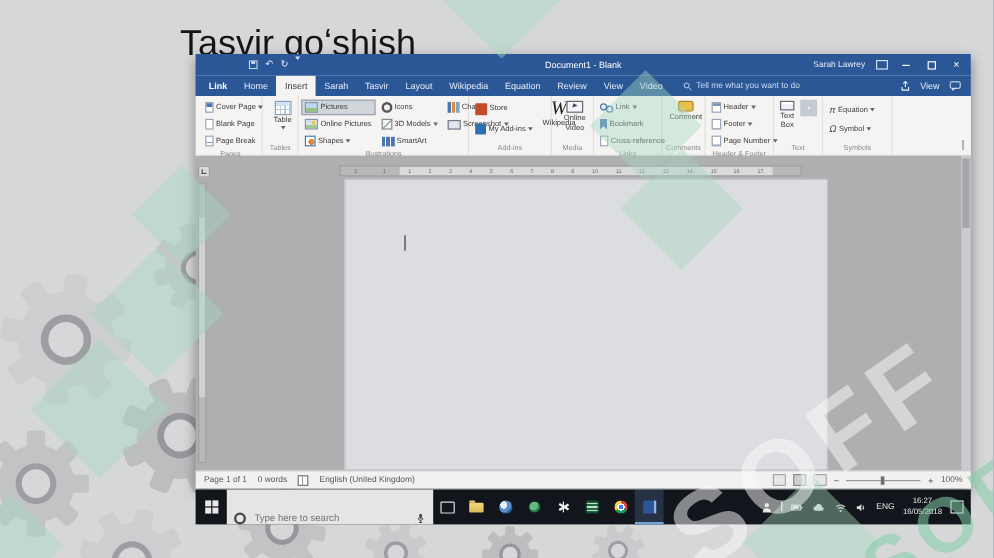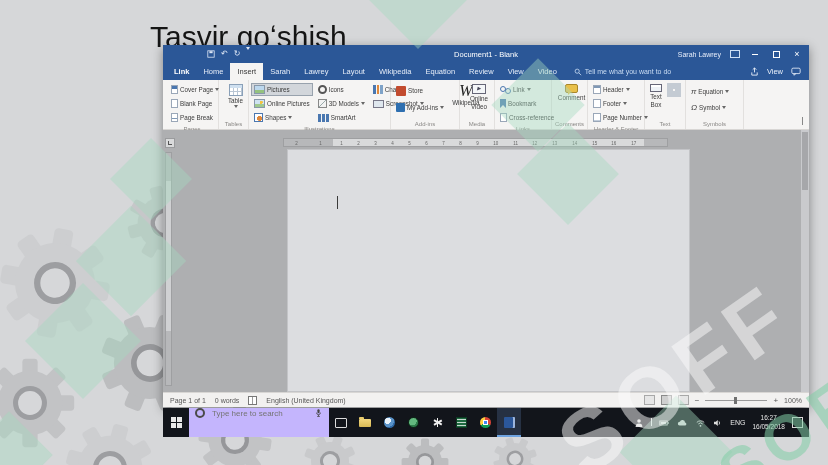--- a/index.html
+++ b/index.html
@@ -107,21 +107,21 @@
   .viewbtn.active{background:#cfcfcf;border-color:#8a8a8a;}
   .zoomtrack{position:relative;width:62px;height:1px;background:#9a9a9a;}
   .zoomthumb{position:absolute;left:29px;top:-3px;width:3px;height:7px;background:#707070;}
   .zbtn{font-size:8px;color:#555;}
   
   #taskbar{position:absolute;left:163px;top:408px;width:646px;height:29px;background:#12151b;z-index:10;display:flex;align-items:stretch;color:#e8e8e8;}
   .tslot{width:24px;display:flex;align-items:center;justify-content:center;flex:none;}
   .tslot.active{background:rgba(110,150,210,.22);box-shadow:inset 0 -2px 0 #6ea3e0;}
   .winlogo{width:11px;height:11px;display:grid;grid-template-columns:1fr 1fr;grid-template-rows:1fr 1fr;gap:1px;}
   .winlogo i{background:#e8e8e8;display:block;}
-  .searchbox{width:140px;background:#c4b5fd;display:flex;align-items:flex-start;gap:5px;padding:0 6px;box-sizing:border-box;flex:none;}
+  .searchbox{width:172px;background:#e5e5e5;display:flex;align-items:flex-end;gap:5px;padding:0 6px;box-sizing:border-box;flex:none;}
   .cortana{width:10px;height:10px;border:2px solid #4a4a4a;border-radius:50%;flex:none;box-sizing:border-box;}
   .searchbox input{flex:1;min-width:0;border:none;outline:none;background:transparent;font-size:8px;color:#333;font-family:"Liberation Sans",sans-serif;}
   .tv{width:10px;height:8px;border:1px solid #dcdcdc;border-radius:1px;}
   .folder{position:relative;width:12px;height:8px;background:linear-gradient(#f2d77e,#d9ba55);border-radius:1px;}
   .folder::before{content:"";position:absolute;left:0;top:-2px;width:5px;height:2px;background:#e7ca6a;border-radius:1px 1px 0 0;}
   .app-blue{width:11px;height:11px;border-radius:50%;background:radial-gradient(circle at 35% 35%,#eaf3fb 0 3px,#5a93c9 3px 6px,#2f6aa8 6px);}
   .app-green{width:11px;height:11px;border-radius:50%;background:radial-gradient(circle at 40% 35%,#63b97f 0 4px,#2f7d4c 4px);border:1px solid #0d2a18;box-sizing:border-box;}
   .asterisk{position:relative;width:11px;height:11px;}
   .asterisk b,.asterisk::before,.asterisk::after{content:"";position:absolute;left:5px;top:1px;width:1.5px;height:9px;background:#f0f0f0;}
   .asterisk::before{transform:rotate(60deg);}
@@ -225,21 +225,21 @@
           </span>
         <span class="ctl ctl-cls">×</span>
       </div>
     </div>
 
     <div class="tabrow">
       <span class="tab tab-file">Link</span>
       <span class="tab">Home</span>
       <span class="tab active">Insert</span>
       <span class="tab">Sarah</span>
-      <span class="tab">Lawrey</span>
+      <span class="tab">Tasvir</span>
       <span class="tab">Layout</span>
       <span class="tab">Wikipedia</span>
       <span class="tab">Equation</span>
       <span class="tab">Review</span>
       <span class="tab">View</span>
       <span class="tab">Video</span>
       <span class="tellme">
         <svg width="8" height="8" viewBox="0 0 10 10">
             <circle cx="4" cy="4" r="2.6" fill="none" stroke="#c9dcf3" stroke-width="1"></circle>
             <line x1="6" y1="6" x2="9" y2="9" stroke="#c9dcf3" stroke-width="1"></line>

